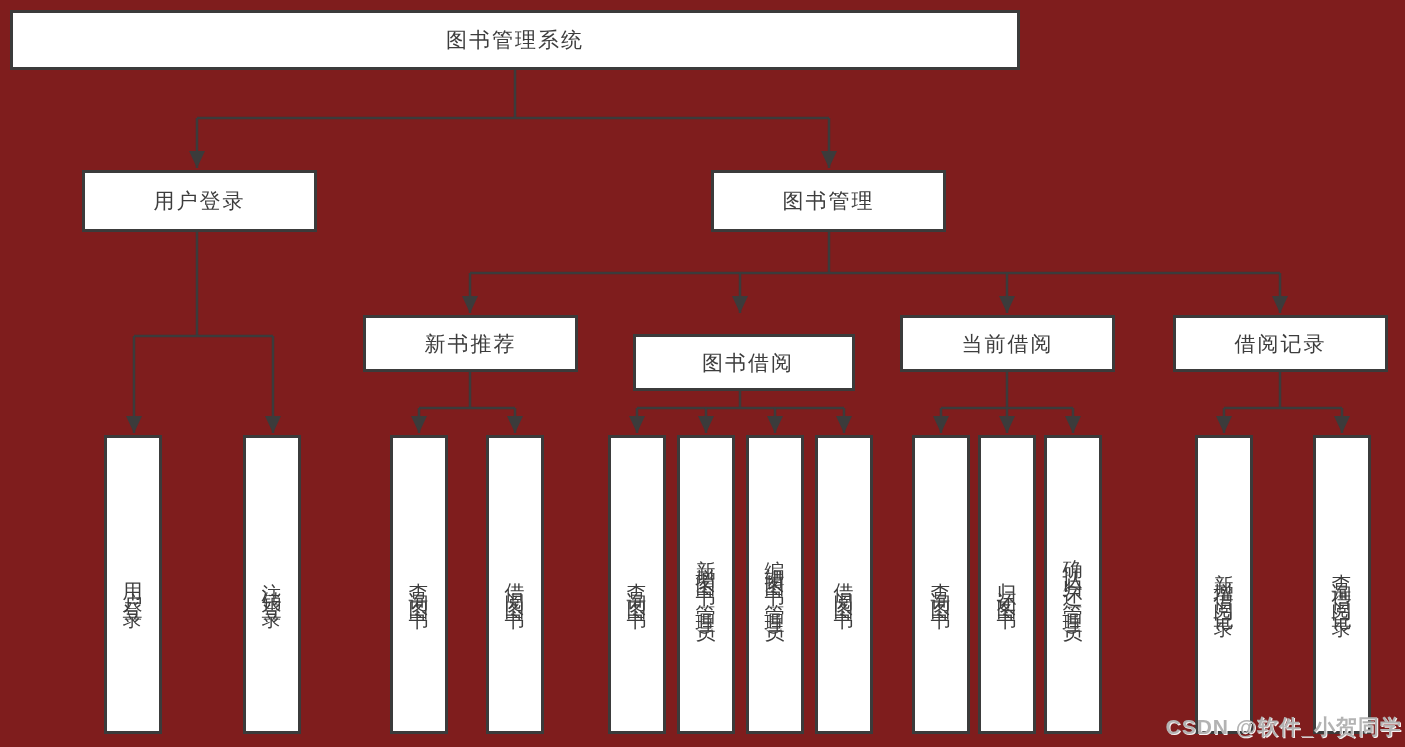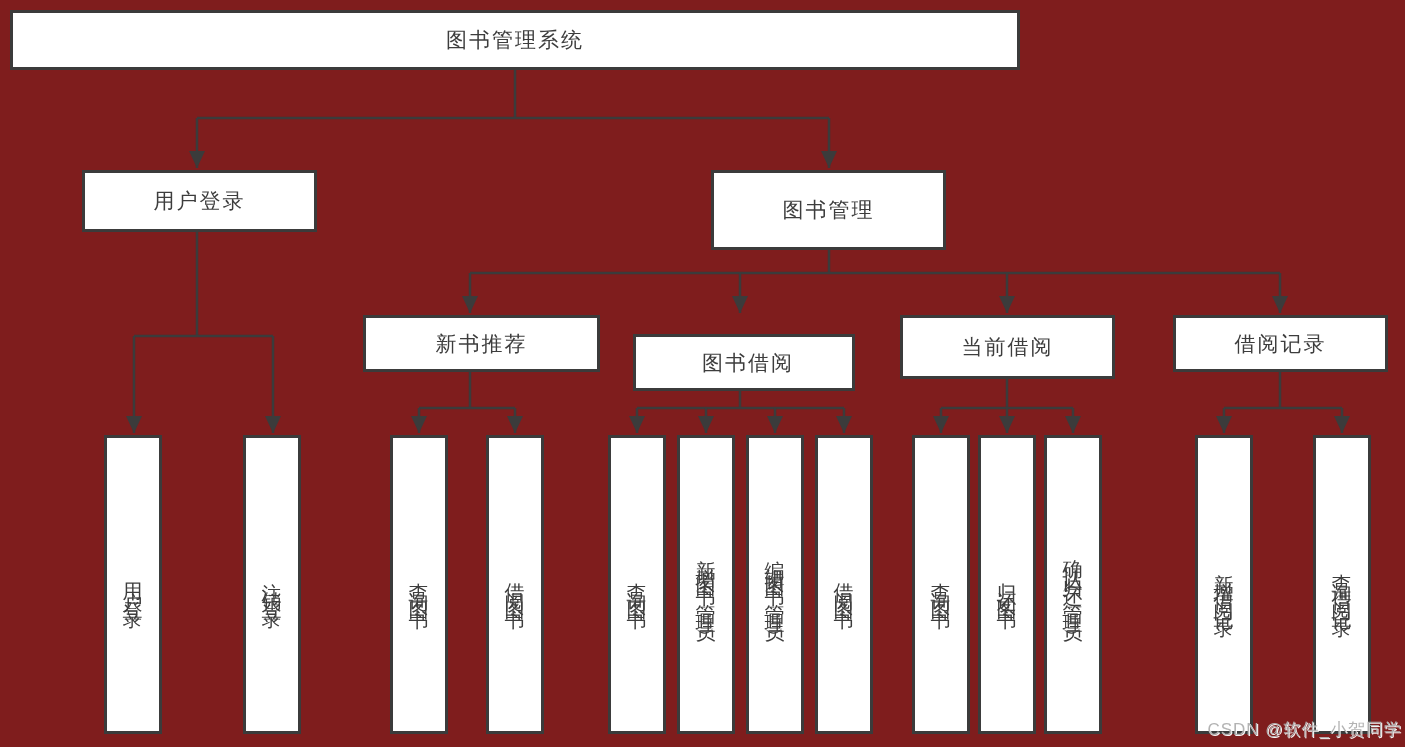--- a/index.html
+++ b/index.html
@@ -39,25 +39,26 @@
     writing-mode:vertical-rl;
     text-orientation:mixed;
     letter-spacing:9px;
     line-height:1;
   }
   .root-node{left:10px;top:10px;width:1010px;height:60px;}
   .watermark{
     position:absolute;
     right:3px;bottom:6px;
     z-index:3;
-    font-size:17px;
+    font-size:21px;
     color:var(--wm);
     letter-spacing:1px;
     text-shadow:1px 1px 0 rgba(255,255,255,.95);
     white-space:nowrap;
+    font-weight:bold;
   }
 </style>
 </head>
 <body>
 
 <div id="stage">
 
   <svg id="wires" width="1405" height="747">
     <defs>
       <marker id="arr" markerUnits="userSpaceOnUse" markerWidth="18" markerHeight="18" refX="17" refY="8" orient="auto">
@@ -108,31 +109,31 @@
     </g>
   </svg>
 
   <div class="node h-node root-node">
     <span>图书管理系统</span>
   </div>
 
   <div class="node h-node" style="left:82px;top:170px;width:235px;height:62px;">
     <span>用户登录</span>
   </div>
-  <div class="node h-node" style="left:711px;top:170px;width:235px;height:80px;justify-content:center;">
+  <div class="node h-node" style="left:711px;top:170px;width:235px;height:62px;justify-content:center;">
     <span>图书管理</span>
   </div>
 
-  <div class="node h-node" style="left:363px;top:315px;width:237px;height:57px;">
+  <div class="node h-node" style="left:363px;top:315px;width:215px;height:57px;">
     <span>新书推荐</span>
   </div>
   <div class="node h-node" style="left:633px;top:334px;width:222px;height:57px;padding-left:8px;">
     <span>图书借阅</span>
   </div>
-  <div class="node h-node" style="left:900px;top:315px;width:215px;height:64px;">
+  <div class="node h-node" style="left:900px;top:315px;width:215px;height:57px;">
     <span>当前借阅</span>
   </div>
   <div class="node h-node" style="left:1173px;top:315px;width:215px;height:57px;justify-content:center;">
     <span>借阅记录</span>
   </div>
 
   <div class="node v-node" style="left:104px;top:435px;">
     <span class="v-label">用户登录</span>
   </div>
   <div class="node v-node" style="left:243px;top:435px;">

